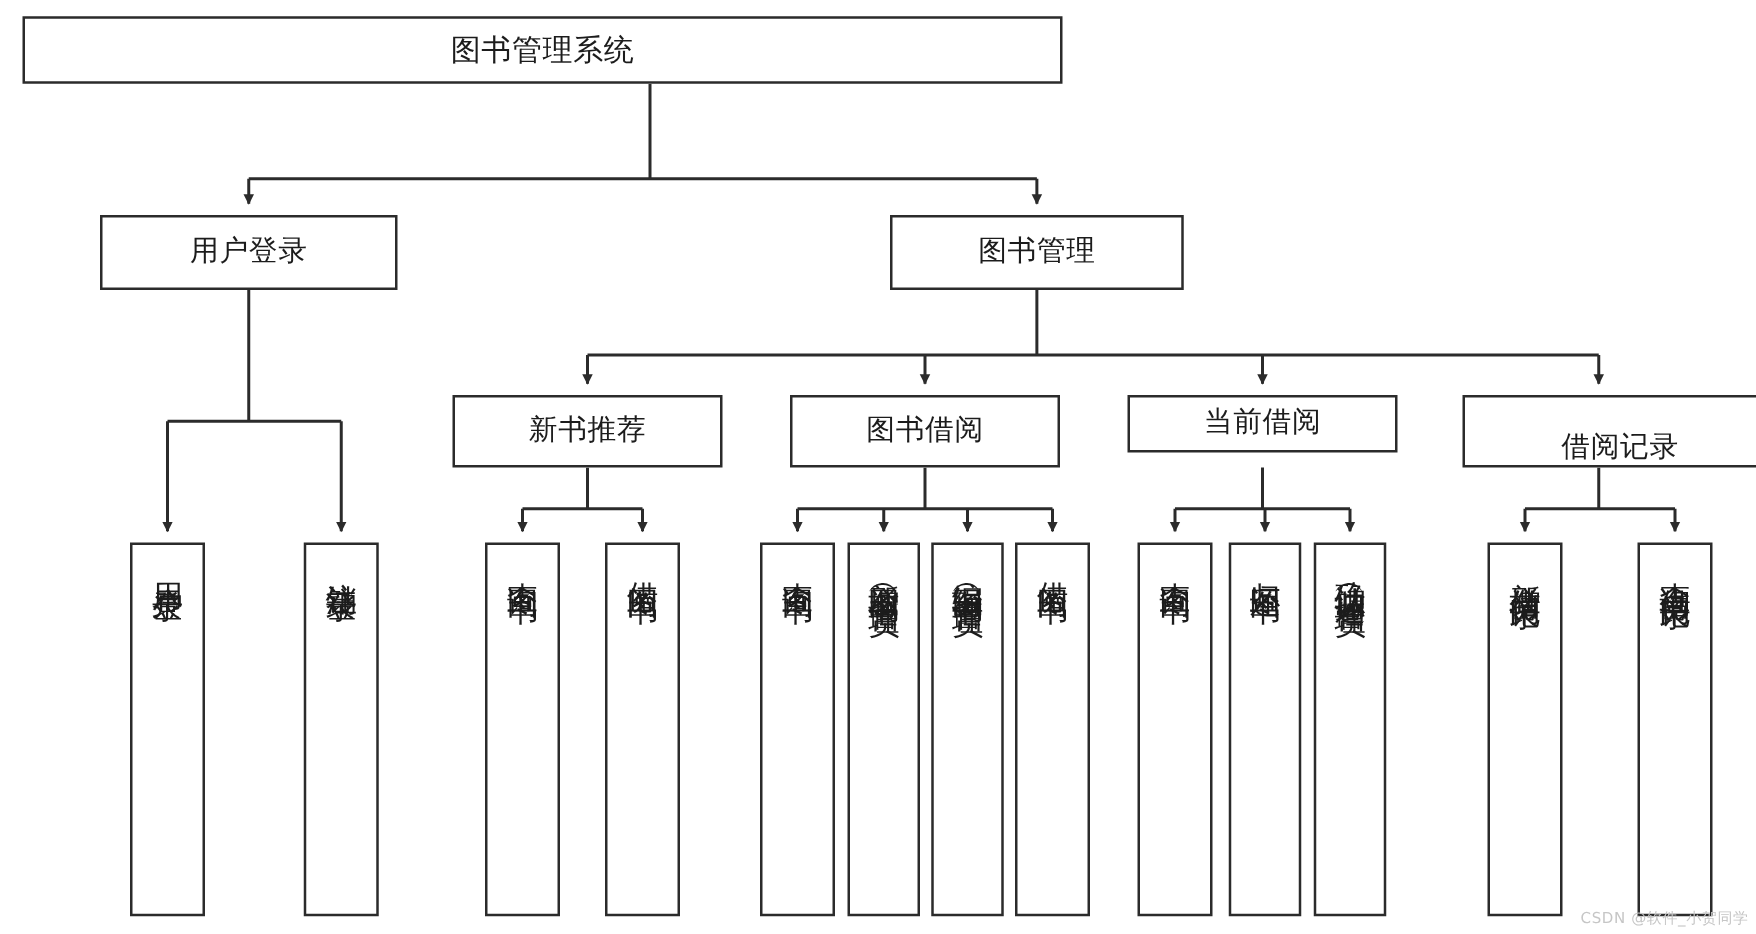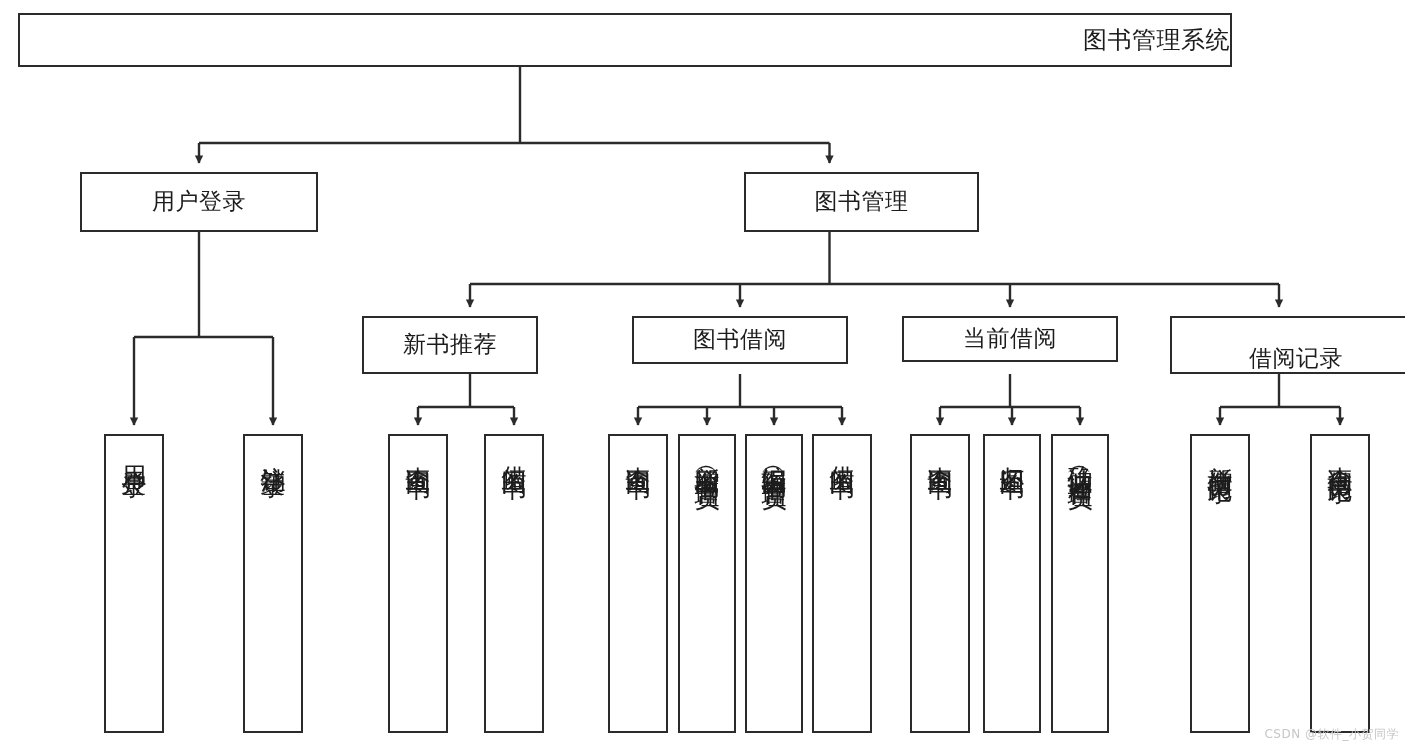--- a/index.html
+++ b/index.html
@@ -118,33 +118,33 @@
         <line x1="1012" y1="407" x2="1012" y2="425" marker-end="url(#arrow)"></line>
         <line x1="1080" y1="407" x2="1080" y2="425" marker-end="url(#arrow)"></line>
         <line x1="1279" y1="374" x2="1279" y2="407"></line>
         <line x1="1220" y1="407" x2="1340" y2="407"></line>
         <line x1="1220" y1="407" x2="1220" y2="425" marker-end="url(#arrow)"></line>
         <line x1="1340" y1="407" x2="1340" y2="425" marker-end="url(#arrow)"></line>
       </g>
   </svg>
 
   <div id="nodes-layer">
-      <div class="node horiz root" id="node-root" style="left: 18px; top: 13px; width: 1214px; height: 54px; justify-content: flex-end;">
+      <div class="node horiz root" id="node-root" style="left: 18px; top: 13px; width: 832px; height: 54px;">
         <span class="label">图书管理系统</span>
       </div>
       <div class="node horiz" id="node-user-login" style="left: 80px; top: 172px; width: 238px; height: 60px;">
         <span class="label">用户登录</span>
       </div>
-      <div class="node horiz" id="node-book-manage" style="left: 712px; top: 172px; width: 235px; height: 60px; margin-left: 32px;">
+      <div class="node horiz" id="node-book-manage" style="left: 712px; top: 172px; width: 235px; height: 60px;">
         <span class="label">图书管理</span>
       </div>
-      <div class="node horiz" id="node-new-book-recommend" style="left: 362px; top: 316px; width: 176px; height: 58px;">
+      <div class="node horiz" id="node-new-book-recommend" style="left: 362px; top: 316px; width: 216px; height: 58px;">
         <span class="label">新书推荐</span>
       </div>
-      <div class="node horiz" id="node-book-borrow" style="left: 632px; top: 316px; width: 216px; height: 48px;">
+      <div class="node horiz" id="node-book-borrow" style="left: 632px; top: 316px; width: 216px; height: 58px;">
         <span class="label">图书借阅</span>
       </div>
       <div class="node horiz" id="node-current-borrow" style="left: 902px; top: 316px; width: 216px; height: 46px;">
         <span class="label">当前借阅</span>
       </div>
       <div class="node horiz" id="node-borrow-record" style="left: 1170px; top: 316px; width: 252px; height: 58px; align-items: flex-end;">
         <span class="label">借阅记录</span>
       </div>
       <div class="node vert" id="node-leaf-user-login" style="left: 104px; top: 434px; width: 60px; height: 299px;">
         <span class="label">用户登录</span>

